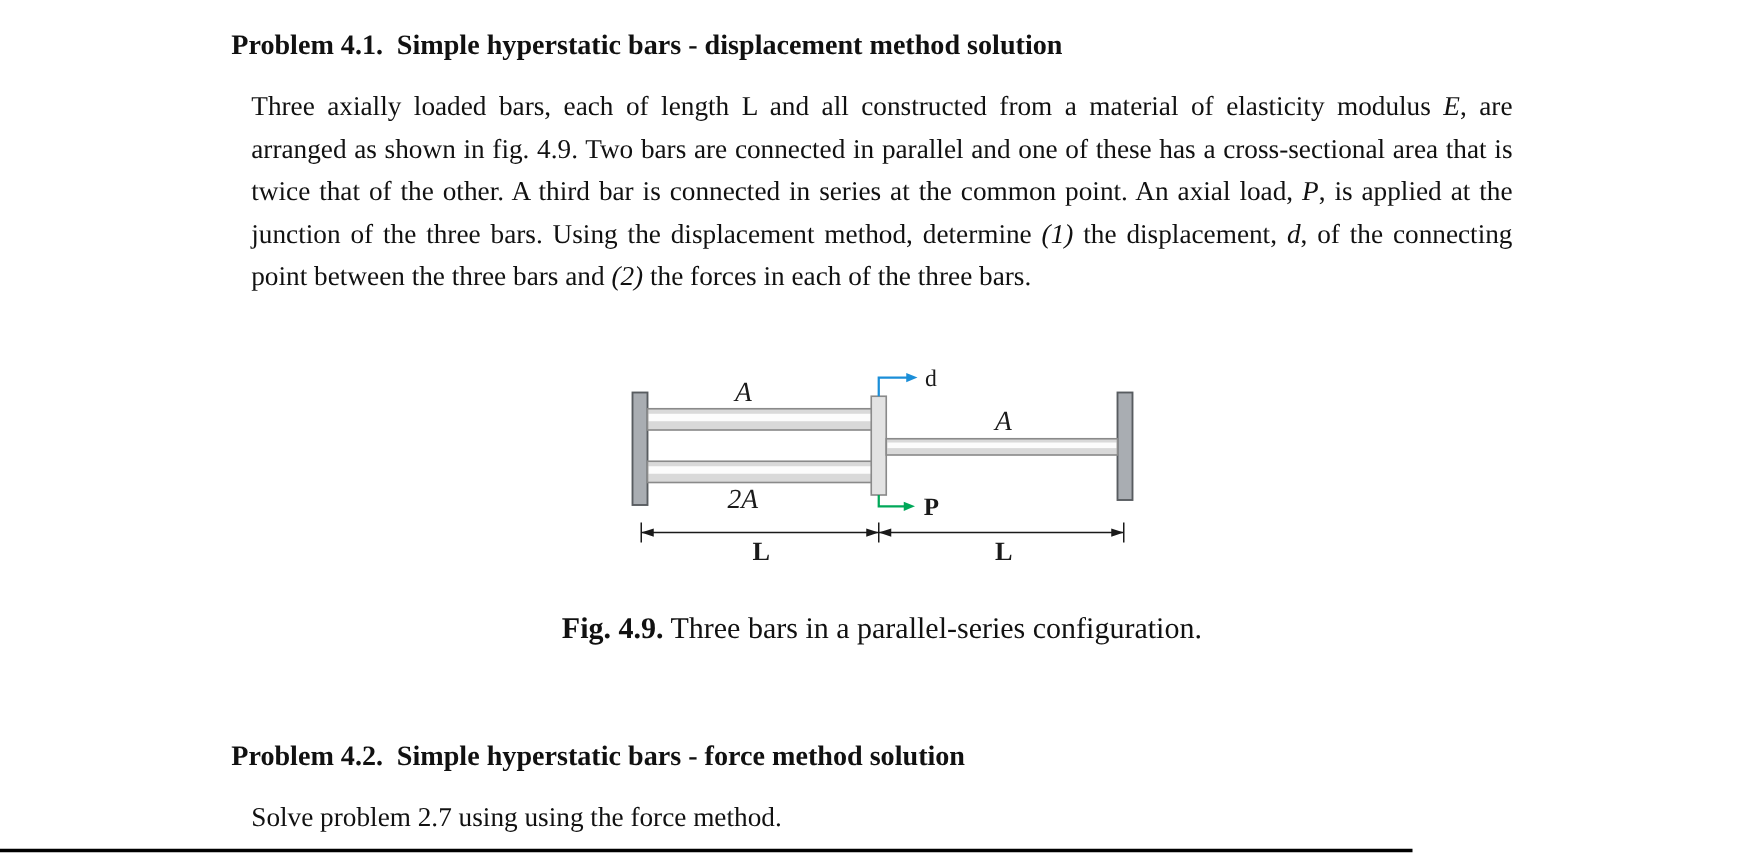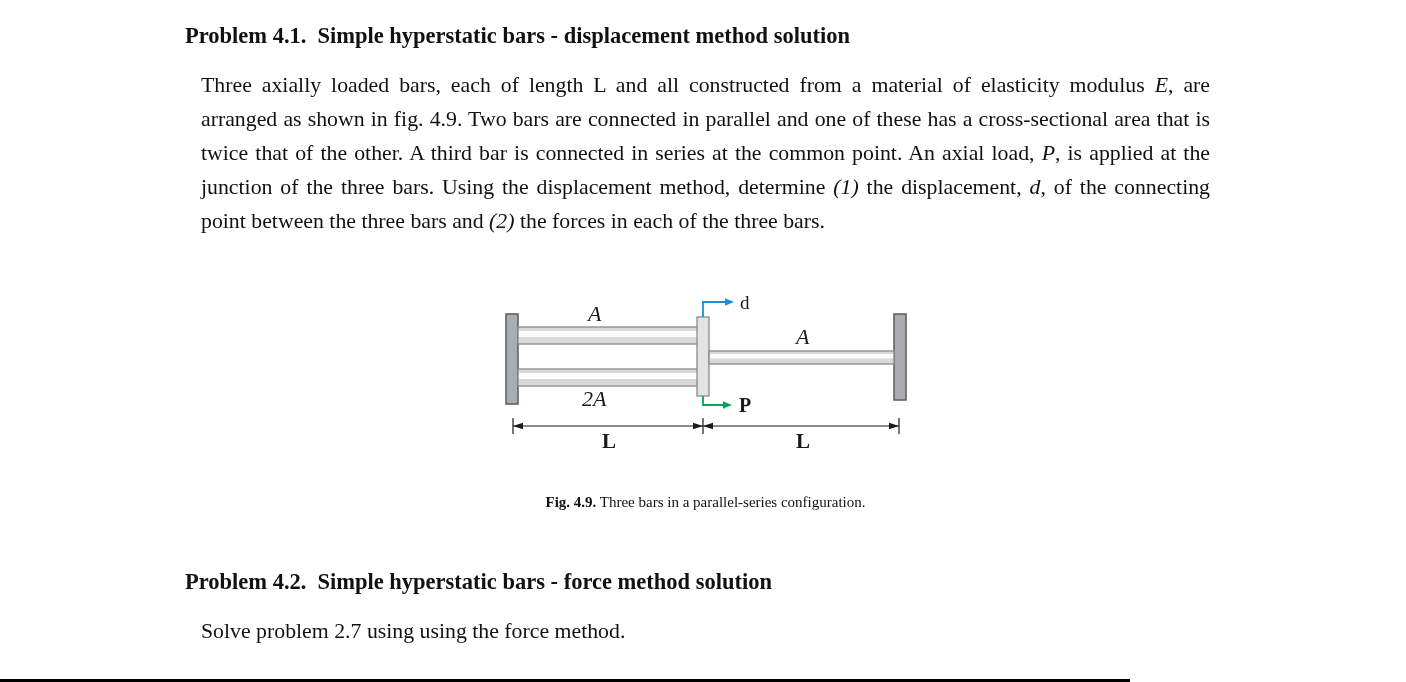--- a/index.html
+++ b/index.html
@@ -35,25 +35,25 @@
   }
   .it { font-style: italic; }
   .figure-wrap {
     margin-top: 48px;
     text-align: center;
   }
   .figure-wrap svg { display: inline-block; }
   .fig-caption {
     margin-top: 30px;
     text-align: center;
-    font-size: 15px;
+    font-size: 24px;
     line-height: 28px;
   }
   .cap-label { font-weight: bold; }
-  .prob2-heading { margin-top: 50px; }
+  .prob2-heading { margin-top: 72px; }
   .bottom-line {
     position: absolute;
     left: 0;
     bottom: 0;
     width: 1130px;
     height: 3px;
     background: #000000;
   }
   svg text {
     font-family: "Liberation Serif", serif;

